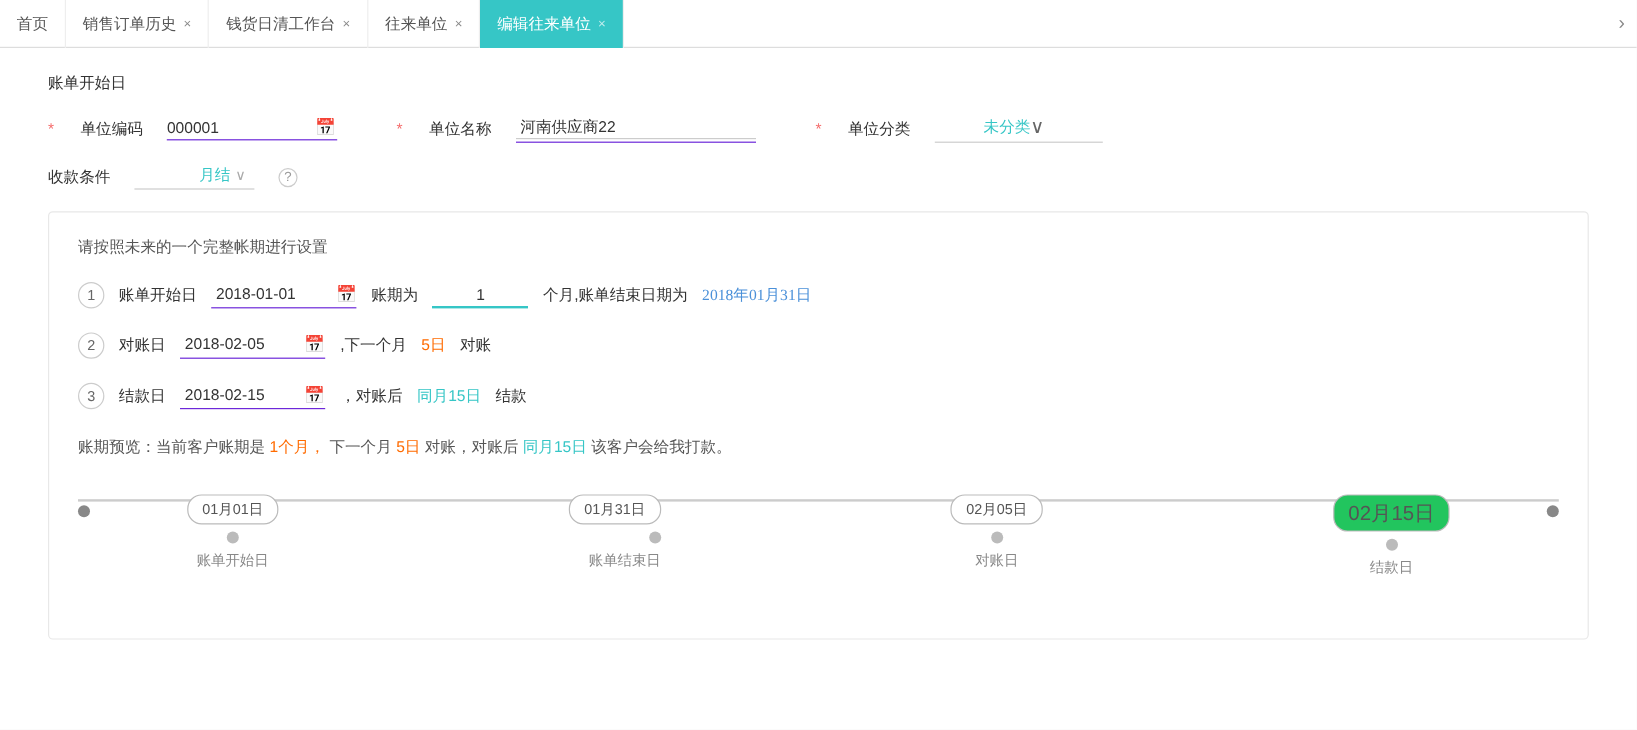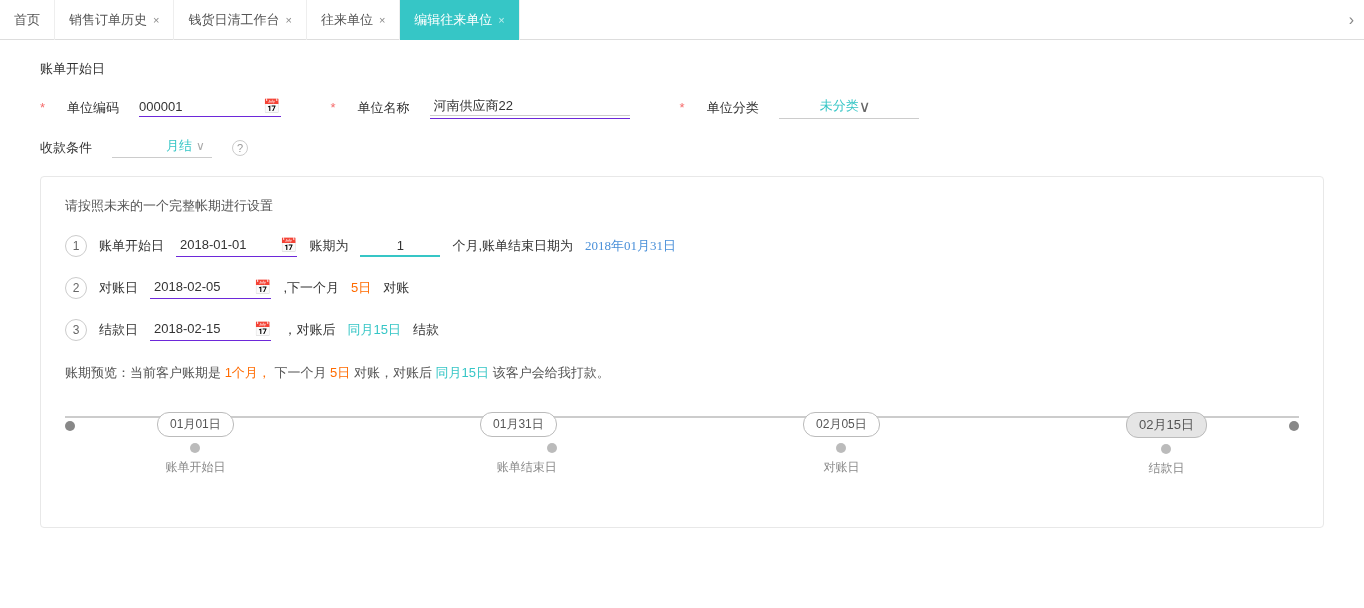--- a/index.html
+++ b/index.html
@@ -353,21 +353,21 @@
         <div style="flex:3;"></div>
 
         <div style="display:flex;flex-direction:column;align-items:center;gap:6px;">
           <div style="border:1px solid #bbb;border-radius:12px;padding:3px 12px;font-size:12px;color:#555;background:#fff;white-space:nowrap;text-align:center;">02月05日</div>
           <div style="width:10px;height:10px;border-radius:50%;background:#bbb;"></div>
           <div style="font-size:12px;color:#888;white-space:nowrap;">对账日</div>
         </div>
         <div style="flex:3;"></div>
 
         <div style="display:flex;flex-direction:column;align-items:center;gap:6px;">
-          <div style="border:1px solid #bbb;border-radius:12px;padding:3px 12px;font-size:13px;color:#555;background:#e5e5e5;white-space:nowrap;">02月15日</div>
+          <div style="border:1px solid #bbb;border-radius:12px;padding:3px 12px;font-size:17px;color:#555;background:#22c55e;white-space:nowrap;">02月15日</div>
           <div style="width:10px;height:10px;border-radius:50%;background:#bbb;"></div>
           <div style="font-size:12px;color:#888;white-space:nowrap;">结款日</div>
         </div>
         <div style="flex:1;"></div>
 
         <div style="display:flex;flex-direction:column;align-items:center;gap:8px;">
           <div style="width:10px;height:10px;border-radius:50%;background:#888;margin-top:9px;"></div>
         </div>
       </div>
     </div>

